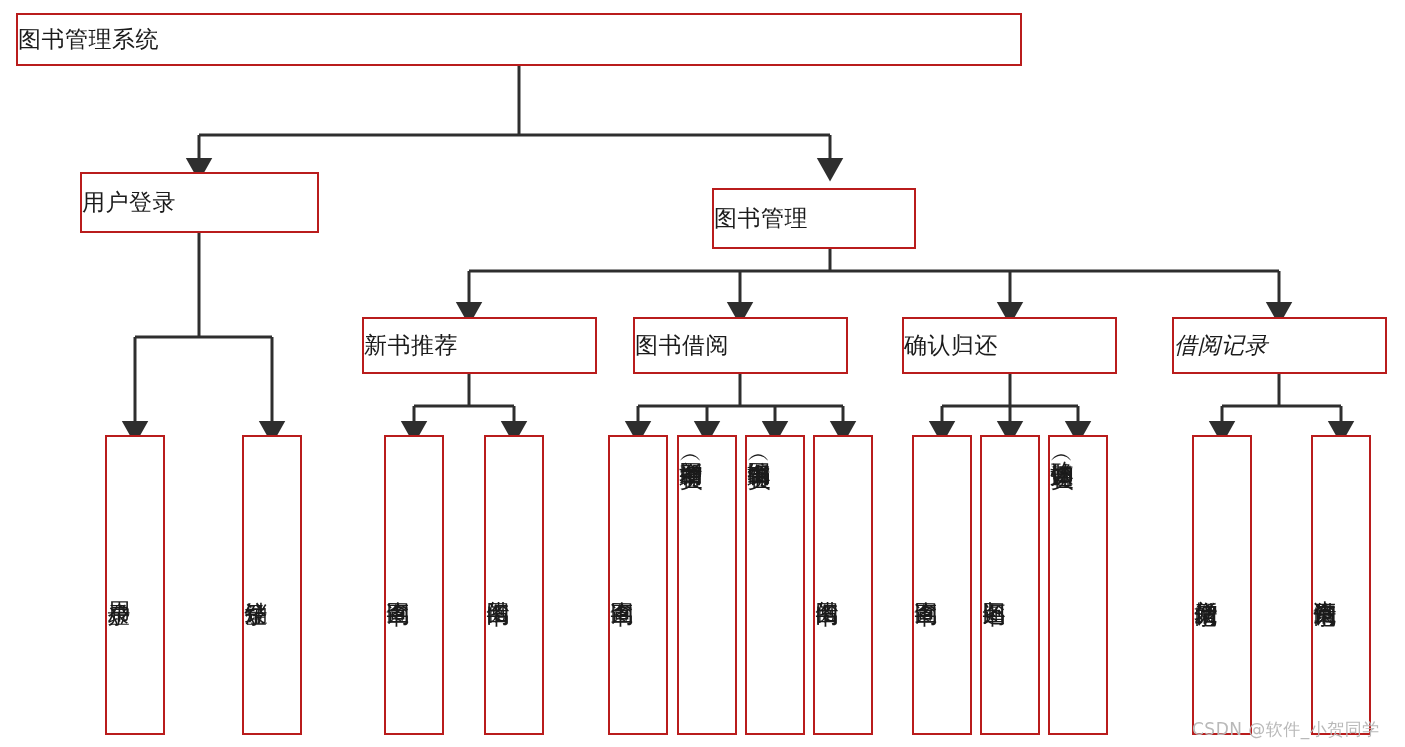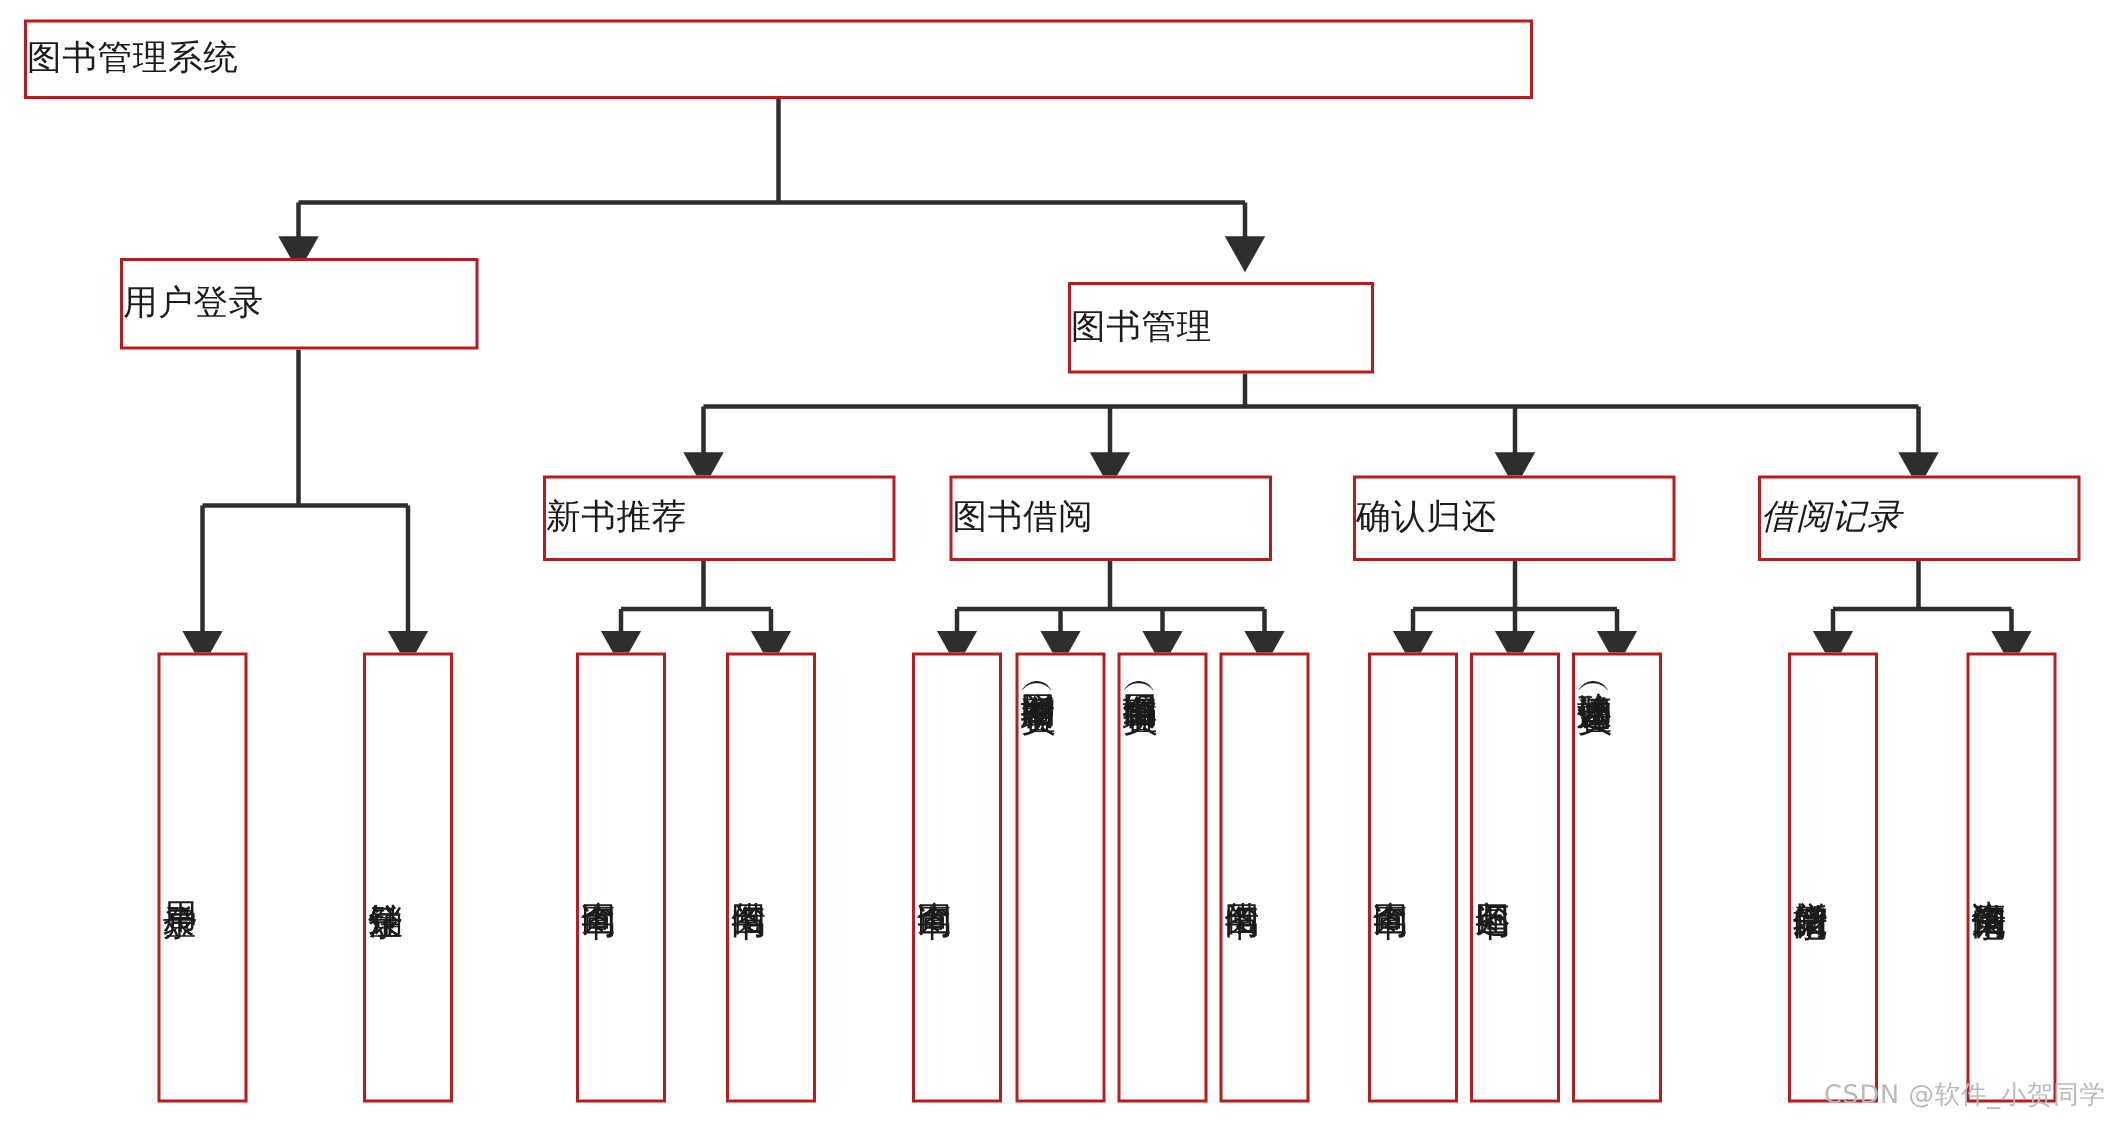--- a/index.html
+++ b/index.html
@@ -204,15 +204,15 @@
   </div>
 
   <div class="node-box leaf-node leaf-centered" style="left:1192px; top:435px; width:60px; height:300px;">
     <span class="node-label">新增借阅记录</span>
   </div>
 
   <div class="node-box leaf-node leaf-centered" style="left:1311px; top:435px; width:60px; height:300px;">
     <span class="node-label">查询借阅记录</span>
   </div>
 
-  <div class="watermark" style="left:1192px; top:718px;margin-left:24px;">CSDN @软件_小贺同学</div>
+  <div class="watermark" style="left:1192px; top:718px;">CSDN @软件_小贺同学</div>
 
 </div>
 
 </body></html>

